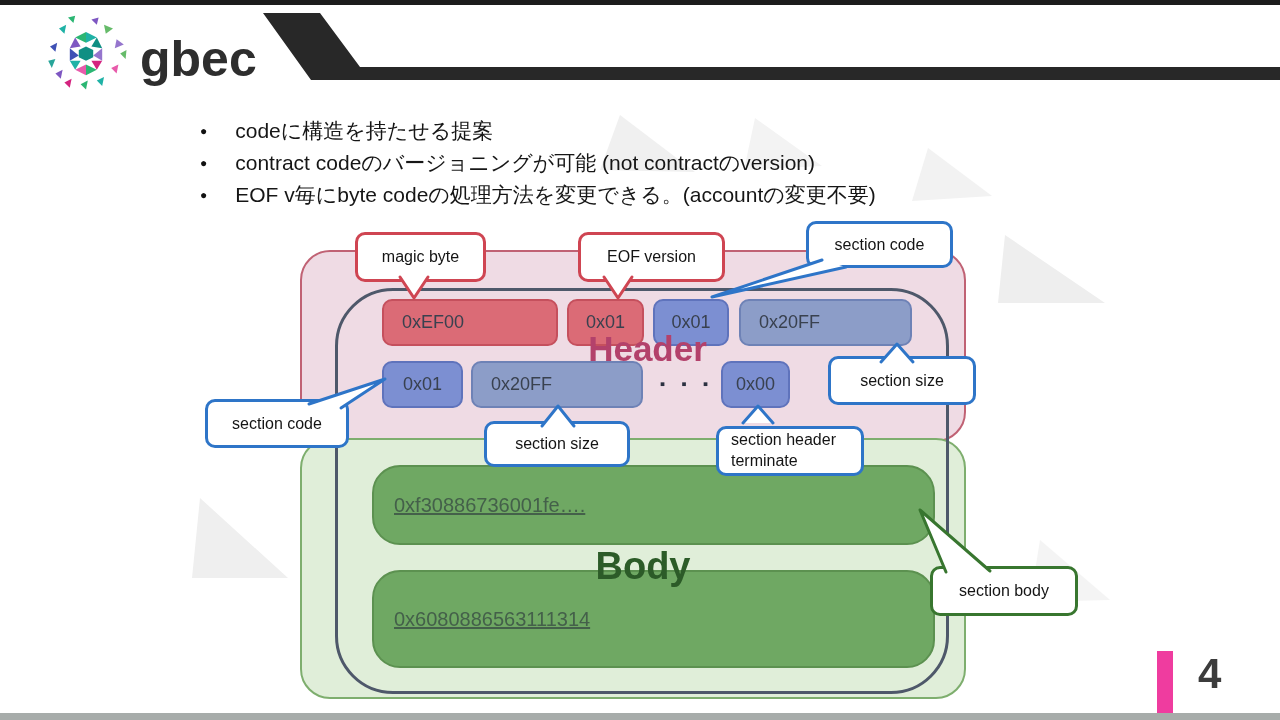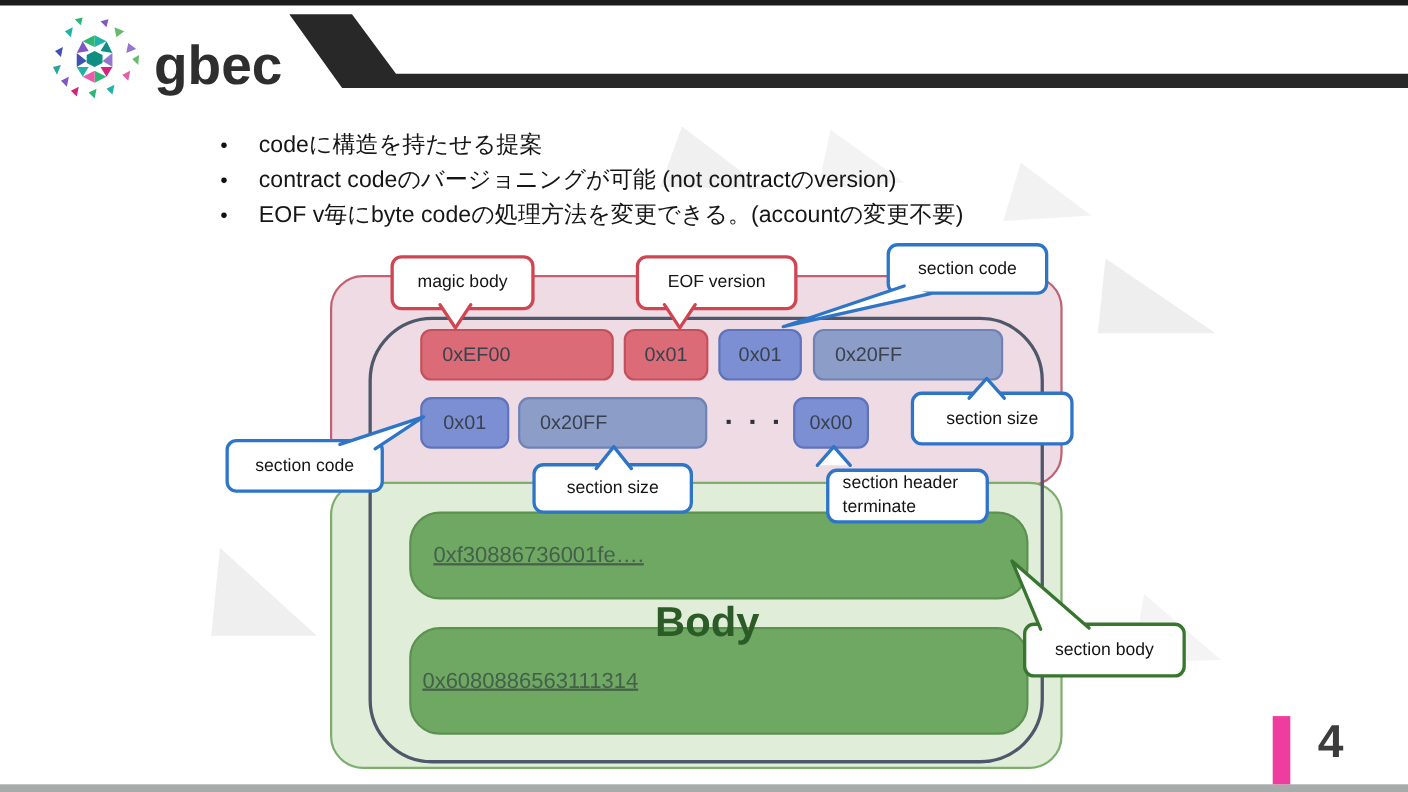--- a/index.html
+++ b/index.html
@@ -120,32 +120,33 @@
   <div class="box red pad" style="left:382px;top:299px;width:176px;">0xEF00</div>
   <div class="box red center" style="left:567px;top:299px;width:77px;">0x01</div>
   <div class="box blue center" style="left:653px;top:299px;width:76px;">0x01</div>
   <div class="box steel pad" style="left:739px;top:299px;width:173px;">0x20FF</div>
 
   <div class="box blue center" style="left:382px;top:361px;width:81px;">0x01</div>
   <div class="box steel pad" style="left:471px;top:361px;width:172px;">0x20FF</div>
   <div class="ellipsis-dots">▪ ▪ ▪</div>
   <div class="box blue center" style="left:721px;top:361px;width:69px;">0x00</div>
 
+  <div class="header-label">Header</div>
 
   <div class="greenbox" style="left:372px;top:465px;width:563px;height:80px;">0xf30886736001fe….</div>
-  <div class="greenbox" style="left:372px;top:570px;width:563px;height:98px;padding-left:10px;">0x6080886563111314</div>
+  <div class="greenbox" style="left:372px;top:570px;width:563px;height:98px;">0x6080886563111314</div>
   <div class="body-label">Body</div>
 
-  <div class="callout red-b" style="left:355px;top:232px;width:131px;height:50px;">magic body</div>
+  <div class="callout red-b" style="left:355px;top:232px;width:131px;height:50px;">magic byte</div>
   <div class="callout red-b" style="left:578px;top:232px;width:147px;height:50px;">EOF version</div>
   <div class="callout blue-b" style="left:806px;top:221px;width:147px;height:47px;">section code</div>
   <div class="callout blue-b" style="left:828px;top:356px;width:148px;height:49px;">section size</div>
   <div class="callout blue-b" style="left:205px;top:399px;width:144px;height:49px;">section code</div>
   <div class="callout blue-b" style="left:484px;top:421px;width:146px;height:46px;">section size</div>
-  <div class="callout blue-b left-align" style="left:716px;top:426px;width:148px;height:50px;margin-left:35px;">section header terminate</div>
+  <div class="callout blue-b left-align" style="left:716px;top:426px;width:148px;height:50px;">section header terminate</div>
   <div class="callout green-b" style="left:930px;top:566px;width:148px;height:50px;">section body</div>
 
   <svg class="tails" width="1280" height="720">
     <path d="M400 277 L414 298 L428 277" fill="#ffffff" stroke="#cf4552" stroke-width="3" stroke-linejoin="round" stroke-linecap="round"></path>
     <path d="M604 277 L618 298 L632 277" fill="#ffffff" stroke="#cf4552" stroke-width="3" stroke-linejoin="round" stroke-linecap="round"></path>
     <path d="M822 260 L712 297 L846 267" fill="#ffffff" stroke="#2e75c8" stroke-width="3" stroke-linejoin="round" stroke-linecap="round"></path>
     <path d="M881 362 L897 344 L913 362" fill="#ffffff" stroke="#2e75c8" stroke-width="3" stroke-linejoin="round" stroke-linecap="round"></path>
     <path d="M309 404 L385 379 L341 408" fill="#ffffff" stroke="#2e75c8" stroke-width="3" stroke-linejoin="round" stroke-linecap="round"></path>
     <path d="M542 426 L558 406 L574 426" fill="#ffffff" stroke="#2e75c8" stroke-width="3" stroke-linejoin="round" stroke-linecap="round"></path>
     <path d="M743 423 L758 406 L773 423" fill="#ffffff" stroke="#2e75c8" stroke-width="3" stroke-linejoin="round" stroke-linecap="round"></path>

